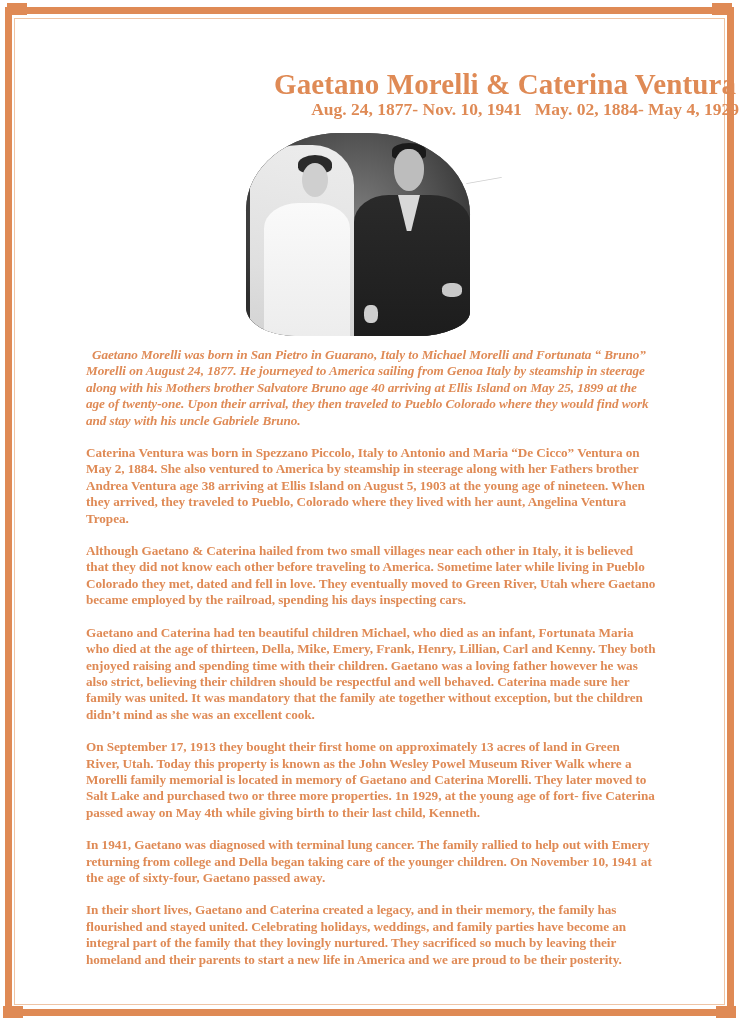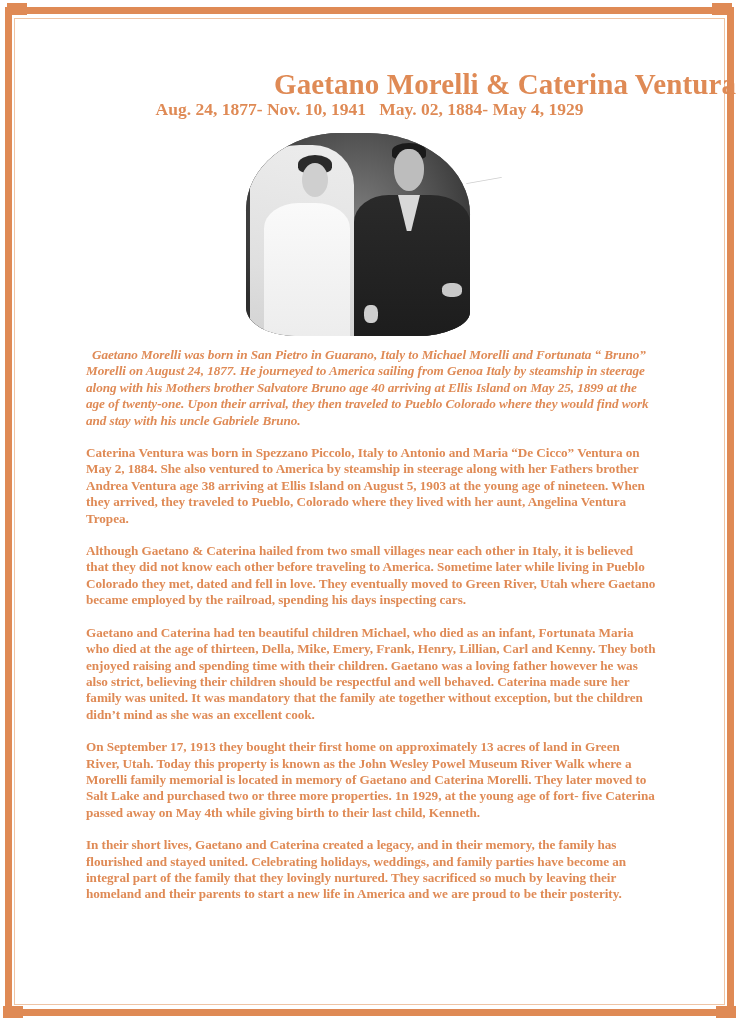--- a/index.html
+++ b/index.html
@@ -56,21 +56,21 @@
       font-weight: bold;
       font-size: 29px;
       letter-spacing: 0.1px;
       margin: 3px;
       line-height: 34px;
     }
     .dates {
       position: absolute;
       left: 0; right: 0;
       top: 98px;
-      text-align: center;
+      text-align: right;
       color: #df8a55;
       font-weight: bold;
       font-size: 17.5px;
       margin: 0;
       line-height: 22px;
       white-space: pre;
     }
 
     
     .photo {
@@ -215,14 +215,15 @@
   <div class="hand-right"></div>
 </div>
 <div class="photo-scratch"></div>
 
 <div class="body">
   <p class="first">Gaetano Morelli was born in San Pietro in Guarano, Italy to Michael Morelli and Fortunata “ Bruno” Morelli on August 24, 1877. He journeyed to America sailing from Genoa Italy by steamship in steerage along with his Mothers brother Salvatore Bruno age 40 arriving at Ellis Island on May 25, 1899 at the age of twenty-one. Upon their arrival, they then traveled to Pueblo Colorado where they would find work and stay with his uncle Gabriele Bruno.</p>
   <p>Caterina Ventura was born in Spezzano Piccolo, Italy to Antonio and Maria “De Cicco” Ventura on May 2, 1884. She also ventured to America by steamship in steerage along with her Fathers brother Andrea Ventura age 38 arriving at Ellis Island on August 5, 1903 at the young age of nineteen. When they arrived, they traveled to Pueblo, Colorado where they lived with her aunt, Angelina Ventura Tropea.</p>
   <p>Although Gaetano &amp; Caterina hailed from two small villages near each other in Italy, it is believed that they did not know each other before traveling to America. Sometime later while living in Pueblo Colorado they met, dated and fell in love. They eventually moved to Green River, Utah where Gaetano became employed by the railroad, spending his days inspecting cars.</p>
   <p>Gaetano and Caterina had ten beautiful children Michael, who died as an infant, Fortunata Maria who died at the age of thirteen, Della, Mike, Emery, Frank, Henry, Lillian, Carl and Kenny. They both enjoyed raising and spending time with their children. Gaetano was a loving father however he was also strict, believing their children should be respectful and well behaved. Caterina made sure her family was united. It was mandatory that the family ate together without exception, but the children didn’t mind as she was an excellent cook.</p>
   <p>On September 17, 1913 they bought their first home on approximately 13 acres of land in Green River, Utah. Today this property is known as the John Wesley Powel Museum River Walk where a Morelli family memorial is located in memory of Gaetano and Caterina Morelli. They later moved to Salt Lake and purchased two or three more properties. 1n 1929, at the young age of fort- five Caterina passed away on May 4th while giving birth to their last child, Kenneth.</p>
+  <p>In 1941, Gaetano was diagnosed with terminal lung cancer. The family rallied to help out with Emery returning from college and Della began taking care of the younger children. On November 10, 1941 at the age of sixty-four, Gaetano passed away.</p>
   <p>In their short lives, Gaetano and Caterina created a legacy, and in their memory, the family has flourished and stayed united. Celebrating holidays, weddings, and family parties have become an integral part of the family that they lovingly nurtured. They sacrificed so much by leaving their homeland and their parents to start a new life in America and we are proud to be their posterity.</p>
 </div>
 
 </body></html>

